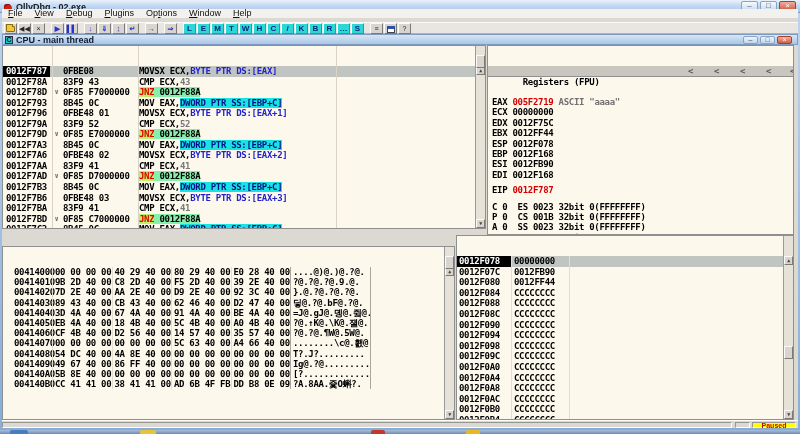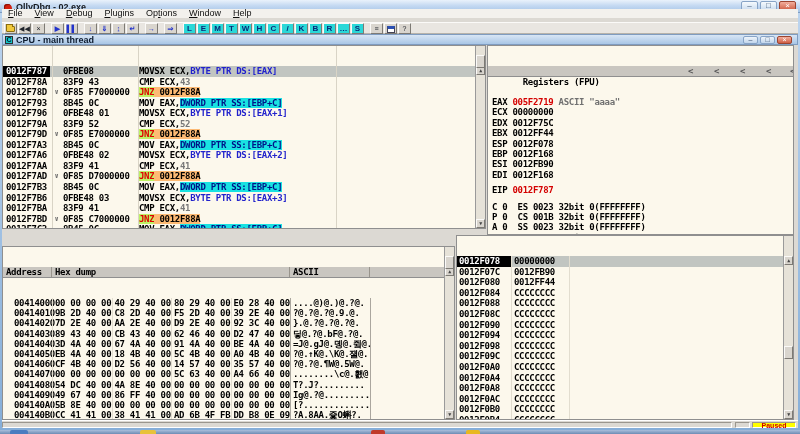--- a/index.html
+++ b/index.html
@@ -68,21 +68,21 @@
   .drow{display:flex;height:10.55px;line-height:10.55px;position:relative}
   .drow.sel{background:#c1c5c1}
   .dc-a{width:47px;padding-left:3px;flex:none}
   .drow.sel .dc-a{background:#000;color:#fff}
   .dc-g{width:13px;flex:none;color:#707070;font-size:7px;text-align:center;line-height:11px}
   .dc-h{width:76px;flex:none}
   .dc-i{flex:1}
   .pb{color:#2222cc}
   .pc{background:#19e2e2;color:#001488}
   .pr{background:#bef264;color:#e00000}
-  .pt{background:#fdba74;color:#000}
+  .pt{background:#86efac;color:#000}
   .pg{color:#787878}
 
   
   .dhead{display:flex;height:11px;line-height:11px;background:#c9c6c0;border-bottom:1px solid #8f8f8f}
   .dhead div{border-right:1px solid #98948c;padding-left:3px}
   .dh-a{width:49px;flex:none}
   .dh-h{width:238px;flex:none}
   .dh-s{width:80px;flex:none}
   .dh-r{flex:1;border-right:none !important}
   .hrow{display:flex;height:10.2px;line-height:10.2px}
@@ -210,26 +210,20 @@
     <div class="vline" style="left:333px"></div>
     <div class="vsb">
       <div class="sb-btn">▲</div>
       <div class="sb-thumb" style="top:9px"></div>
       <div class="sb-btn sb-down">▼</div>
     </div>
   </div>
 
 
   <div class="pane" id="dump">
-    <div class="dhead">
-      <div class="dh-a">Address</div>
-      <div class="dh-h">Hex dump</div>
-      <div class="dh-s">ASCII</div>
-      <div class="dh-r"></div>
-    </div>
     <div id="dump-rows"><div class="hrow"><div class="hc-a">00414000</div><div class="hc-g">00 00 00 00</div><div class="hc-g">40 29 40 00</div><div class="hc-g">80 29 40 00</div><div class="hc-g">E0 28 40 00</div><div class="hc-s">....@)@.)@.?@.</div><div class="hc-r"></div></div><div class="hrow"><div class="hc-a">00414010</div><div class="hc-g">9B 2D 40 00</div><div class="hc-g">C8 2D 40 00</div><div class="hc-g">F5 2D 40 00</div><div class="hc-g">39 2E 40 00</div><div class="hc-s">?@.?@.?@.9.@.</div><div class="hc-r"></div></div><div class="hrow"><div class="hc-a">00414020</div><div class="hc-g">7D 2E 40 00</div><div class="hc-g">AA 2E 40 00</div><div class="hc-g">D9 2E 40 00</div><div class="hc-g">92 3C 40 00</div><div class="hc-s">}.@.?@.?@.?@.</div><div class="hc-r"></div></div><div class="hrow"><div class="hc-a">00414030</div><div class="hc-g">89 43 40 00</div><div class="hc-g">CB 43 40 00</div><div class="hc-g">62 46 40 00</div><div class="hc-g">D2 47 40 00</div><div class="hc-s">딯@.?@.bF@.?@.</div><div class="hc-r"></div></div><div class="hrow"><div class="hc-a">00414040</div><div class="hc-g">3D 4A 40 00</div><div class="hc-g">67 4A 40 00</div><div class="hc-g">91 4A 40 00</div><div class="hc-g">BE 4A 40 00</div><div class="hc-s">=J@.gJ@.뎽@.쥨@.</div><div class="hc-r"></div></div><div class="hrow"><div class="hc-a">00414050</div><div class="hc-g">EB 4A 40 00</div><div class="hc-g">18 4B 40 00</div><div class="hc-g">5C 4B 40 00</div><div class="hc-g">A0 4B 40 00</div><div class="hc-s">?@.↑K@.\K@.쟬@.</div><div class="hc-r"></div></div><div class="hrow"><div class="hc-a">00414060</div><div class="hc-g">CF 4B 40 00</div><div class="hc-g">D2 56 40 00</div><div class="hc-g">14 57 40 00</div><div class="hc-g">35 57 40 00</div><div class="hc-s">?@.?@.¶W@.5W@.</div><div class="hc-r"></div></div><div class="hrow"><div class="hc-a">00414070</div><div class="hc-g">00 00 00 00</div><div class="hc-g">00 00 00 00</div><div class="hc-g">5C 63 40 00</div><div class="hc-g">A4 66 40 00</div><div class="hc-s">........\c@.홼@.</div><div class="hc-r"></div></div><div class="hrow"><div class="hc-a">00414080</div><div class="hc-g">54 DC 40 00</div><div class="hc-g">4A 8E 40 00</div><div class="hc-g">00 00 00 00</div><div class="hc-g">00 00 00 00</div><div class="hc-s">T?.J?.........</div><div class="hc-r"></div></div><div class="hrow"><div class="hc-a">00414090</div><div class="hc-g">49 67 40 00</div><div class="hc-g">86 FF 40 00</div><div class="hc-g">00 00 00 00</div><div class="hc-g">00 00 00 00</div><div class="hc-s">Ig@.?@.........</div><div class="hc-r"></div></div><div class="hrow"><div class="hc-a">004140A0</div><div class="hc-g">5B 8E 40 00</div><div class="hc-g">00 00 00 00</div><div class="hc-g">00 00 00 00</div><div class="hc-g">00 00 00 00</div><div class="hc-s">[?..............</div><div class="hc-r"></div></div><div class="hrow"><div class="hc-a">004140B0</div><div class="hc-g">CC 41 41 00</div><div class="hc-g">38 41 41 00</div><div class="hc-g">AD 6B 4F FB</div><div class="hc-g">DD B8 0E 09</div><div class="hc-s">?A.8AA.즃O蝌?.</div><div class="hc-r"></div></div></div>
     <div class="vsb">
       <div class="sb-btn">▲</div>
       <div class="sb-thumb" style="top:9px"></div>
       <div class="sb-btn sb-down">▼</div>
     </div>
   </div>
 
   <div class="pane" id="stack">
     <div id="stack-rows"><div class="srow sel"><div class="sc-a">0012F078</div><div class="sc-v">00000000</div><div class="sc-r"></div></div><div class="srow"><div class="sc-a">0012F07C</div><div class="sc-v">0012FB90</div><div class="sc-r"></div></div><div class="srow"><div class="sc-a">0012F080</div><div class="sc-v">0012FF44</div><div class="sc-r"></div></div><div class="srow"><div class="sc-a">0012F084</div><div class="sc-v">CCCCCCCC</div><div class="sc-r"></div></div><div class="srow"><div class="sc-a">0012F088</div><div class="sc-v">CCCCCCCC</div><div class="sc-r"></div></div><div class="srow"><div class="sc-a">0012F08C</div><div class="sc-v">CCCCCCCC</div><div class="sc-r"></div></div><div class="srow"><div class="sc-a">0012F090</div><div class="sc-v">CCCCCCCC</div><div class="sc-r"></div></div><div class="srow"><div class="sc-a">0012F094</div><div class="sc-v">CCCCCCCC</div><div class="sc-r"></div></div><div class="srow"><div class="sc-a">0012F098</div><div class="sc-v">CCCCCCCC</div><div class="sc-r"></div></div><div class="srow"><div class="sc-a">0012F09C</div><div class="sc-v">CCCCCCCC</div><div class="sc-r"></div></div><div class="srow"><div class="sc-a">0012F0A0</div><div class="sc-v">CCCCCCCC</div><div class="sc-r"></div></div><div class="srow"><div class="sc-a">0012F0A4</div><div class="sc-v">CCCCCCCC</div><div class="sc-r"></div></div><div class="srow"><div class="sc-a">0012F0A8</div><div class="sc-v">CCCCCCCC</div><div class="sc-r"></div></div><div class="srow"><div class="sc-a">0012F0AC</div><div class="sc-v">CCCCCCCC</div><div class="sc-r"></div></div><div class="srow"><div class="sc-a">0012F0B0</div><div class="sc-v">CCCCCCCC</div><div class="sc-r"></div></div><div class="srow"><div class="sc-a">0012F0B4</div><div class="sc-v">CCCCCCCC</div><div class="sc-r"></div></div></div>

